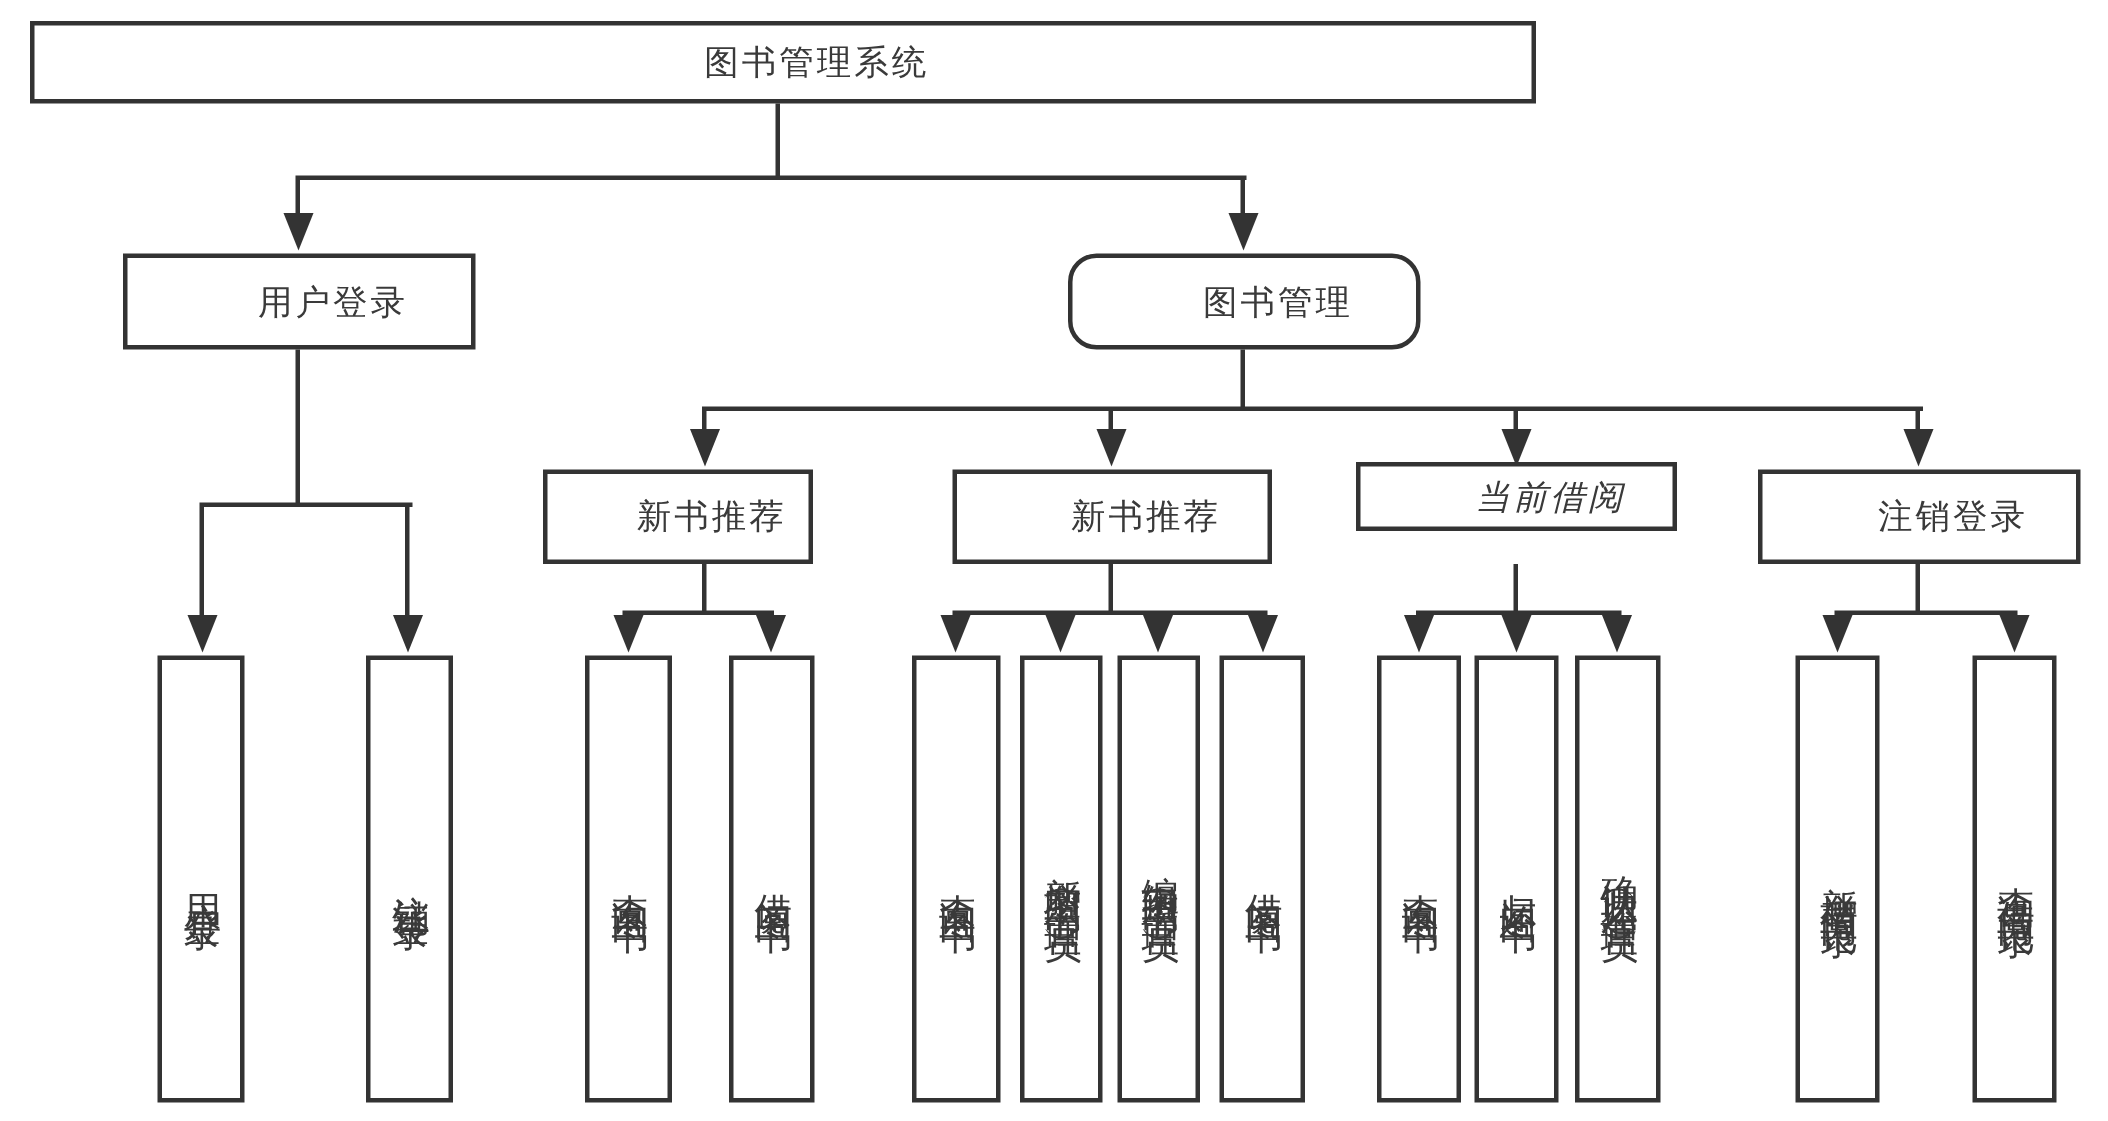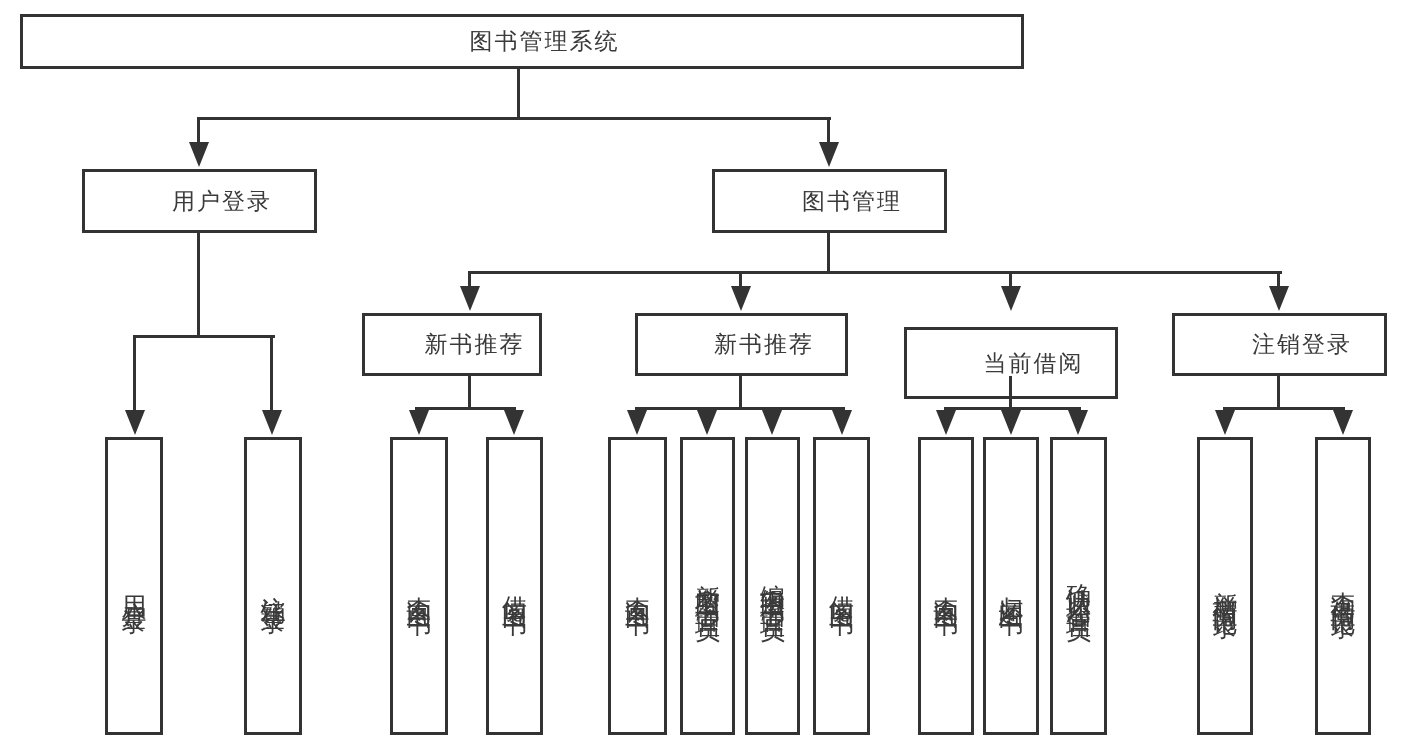--- a/index.html
+++ b/index.html
@@ -86,21 +86,21 @@
   <div class="line" style="left:517px;top:69px;width:3px;height:50px;"></div>
   <div class="line" style="left:197px;top:117px;width:634px;height:3px;"></div>
   <div class="line" style="left:197px;top:120px;width:3px;height:26px;"></div>
   <div class="line" style="left:827px;top:120px;width:3px;height:26px;"></div>
   <div class="arrow" style="left:189px;top:142px;"></div>
   <div class="arrow" style="left:819px;top:142px;"></div>
 
   <div class="hbox" style="left:82px;top:169px;width:235px;height:64px;">
     <span class="lbl">用户登录</span>
   </div>
-  <div class="hbox" style="left:712px;top:169px;width:235px;height:64px;">
+  <div class="hbox" style="left:712px;top:169px;width:235px;height:64px;border-radius:19px;">
     <span class="lbl">图书管理</span>
   </div>
 
   <div class="line" style="left:197px;top:233px;width:3px;height:104px;"></div>
   <div class="line" style="left:133px;top:335px;width:142px;height:3px;"></div>
   <div class="line" style="left:133px;top:338px;width:3px;height:76px;"></div>
   <div class="line" style="left:270px;top:338px;width:3px;height:76px;"></div>
   <div class="arrow" style="left:125px;top:410px;"></div>
   <div class="arrow" style="left:262px;top:410px;"></div>
 
@@ -114,21 +114,21 @@
   <div class="arrow" style="left:731px;top:286px;"></div>
   <div class="arrow" style="left:1001px;top:286px;"></div>
   <div class="arrow" style="left:1269px;top:286px;"></div>
 
   <div class="hbox" style="left:362px;top:313px;width:180px;height:63px;">
     <span class="lbl">新书推荐</span>
   </div>
   <div class="hbox" style="left:635px;top:313px;width:213px;height:63px;">
     <span class="lbl">新书推荐</span>
   </div>
-  <div class="hbox" style="left:904px;top:327px;width:214px;height:72px;">
+  <div class="hbox" style="left:904px;top:308px;width:214px;height:46px;font-style:italic;">
     <span class="lbl">当前借阅</span>
   </div>
   <div class="hbox" style="left:1172px;top:313px;width:215px;height:63px;">
     <span class="lbl">注销登录</span>
   </div>
 
   <div class="line" style="left:468px;top:376px;width:3px;height:33px;"></div>
   <div class="line" style="left:415px;top:407px;width:101px;height:3px;"></div>
   <div class="line" style="left:415px;top:410px;width:3px;height:8px;"></div>
   <div class="line" style="left:513px;top:410px;width:3px;height:8px;"></div>

